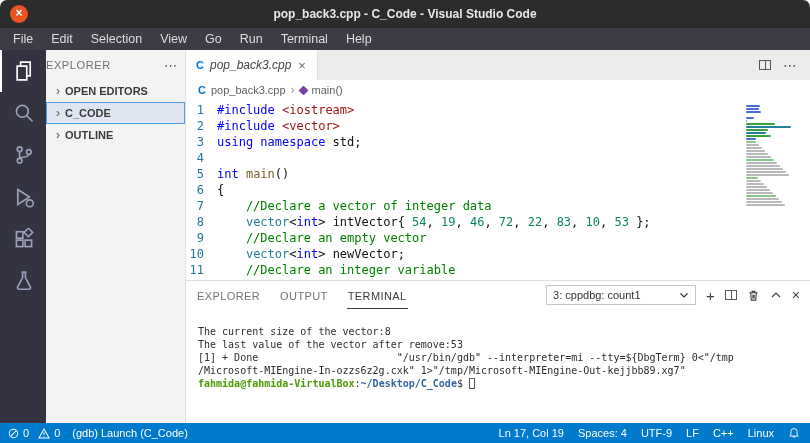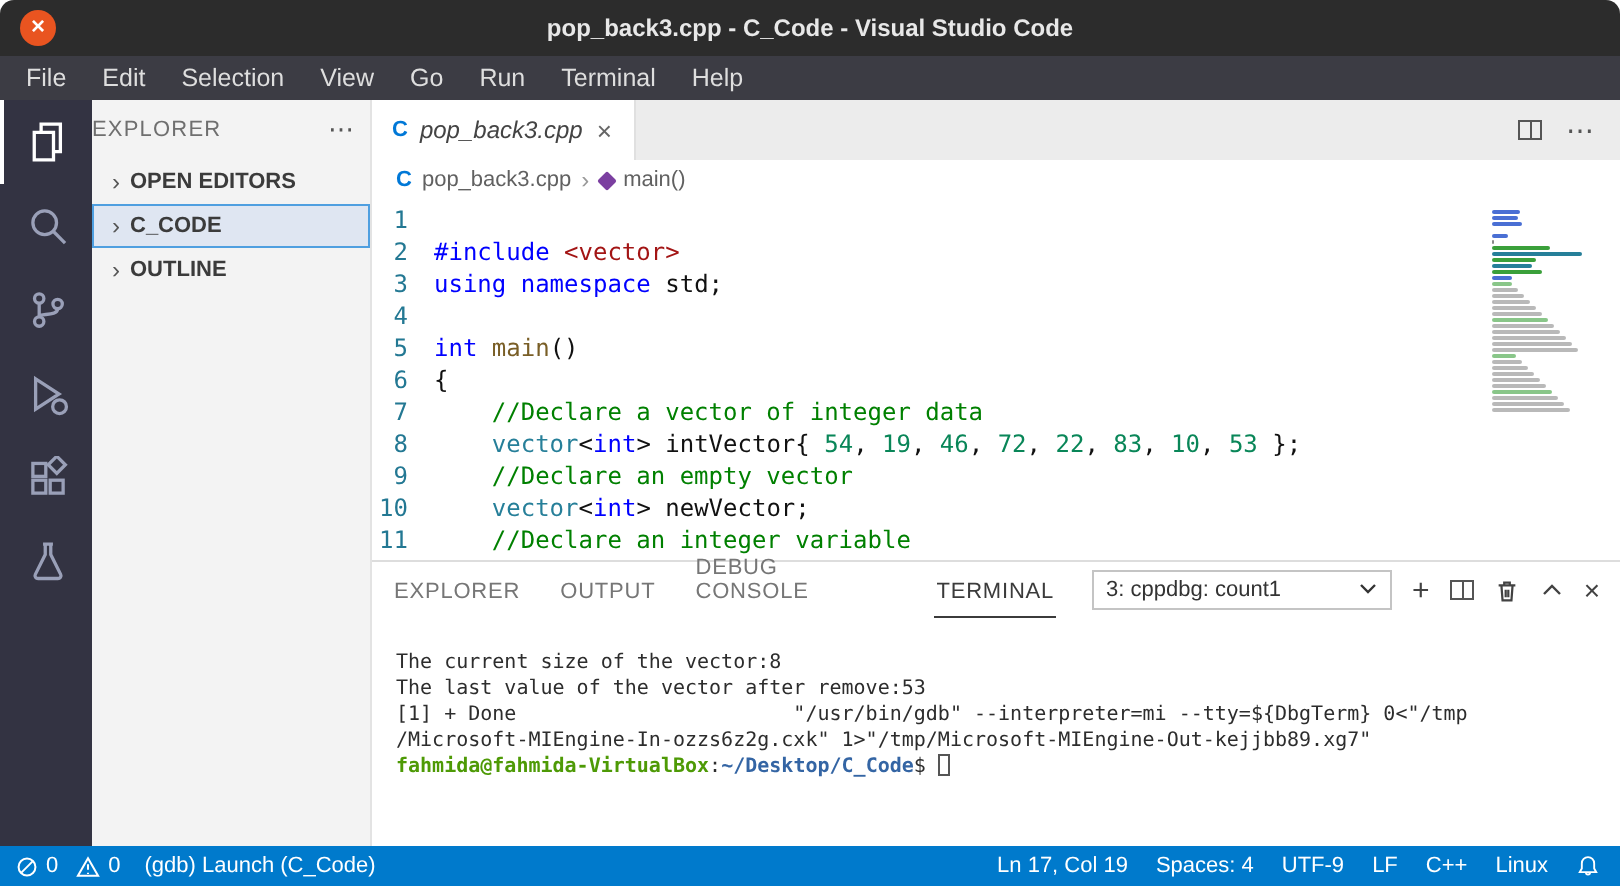--- a/index.html
+++ b/index.html
@@ -196,21 +196,21 @@
       <div class="breadcrumb">
         <span class="cpp-icon"></span>
         <span>pop_back3.cpp</span>
         <span class="bc-sep">›</span>
         <span class="method-icon"></span>
         <span>main()</span>
       </div>
 
       <div class="code">
         <div id="code-lines">
-            <div class="line"><span class="gutter">1</span></div>
+            <div class="line"><span class="gutter">1</span><span><span class="tk-kw">#include </span><span class="tk-inc">&lt;iostream&gt;</span></span></div>
             <div class="line"><span class="gutter">2</span><span><span class="tk-kw">#include </span><span class="tk-inc">&lt;vector&gt;</span></span></div>
             <div class="line"><span class="gutter">3</span><span><span class="tk-kw">using</span><span class="tk-pl"> </span><span class="tk-kw">namespace</span><span class="tk-pl"> std;</span></span></div>
             <div class="line"><span class="gutter">4</span><span></span></div>
             <div class="line"><span class="gutter">5</span><span><span class="tk-kw">int</span><span class="tk-pl"> </span><span class="tk-fn">main</span><span class="tk-pl">()</span></span></div>
             <div class="line"><span class="gutter">6</span><span><span class="tk-pl">{</span></span></div>
             <div class="line"><span class="gutter">7</span><span><span class="tk-com">    //Declare a vector of integer data</span></span></div>
             <div class="line"><span class="gutter">8</span><span><span class="tk-pl">    </span><span class="tk-type">vector</span><span class="tk-pl">&lt;</span><span class="tk-kw">int</span><span class="tk-pl">&gt; intVector{ </span><span class="tk-num">54</span><span class="tk-pl">, </span><span class="tk-num">19</span><span class="tk-pl">, </span><span class="tk-num">46</span><span class="tk-pl">, </span><span class="tk-num">72</span><span class="tk-pl">, </span><span class="tk-num">22</span><span class="tk-pl">, </span><span class="tk-num">83</span><span class="tk-pl">, </span><span class="tk-num">10</span><span class="tk-pl">, </span><span class="tk-num">53</span><span class="tk-pl"> };</span></span></div>
             <div class="line"><span class="gutter">9</span><span><span class="tk-com">    //Declare an empty vector</span></span></div>
             <div class="line"><span class="gutter">10</span><span><span class="tk-pl">    </span><span class="tk-type">vector</span><span class="tk-pl">&lt;</span><span class="tk-kw">int</span><span class="tk-pl">&gt; newVector;</span></span></div>
             <div class="line"><span class="gutter">11</span><span><span class="tk-com">    //Declare an integer variable</span></span></div>
@@ -252,21 +252,20 @@
             <div class="mm-bar" style="width: 36px; background: rgb(138, 138, 138); opacity: 0.6;"></div>
             <div class="mm-bar" style="width: 39px; background: rgb(138, 138, 138); opacity: 0.6;"></div>
           </div>
       </div>
 
       <div class="panel">
         <div class="panel-top">
           <div class="panel-tabs-left" id="panel-tabs">
               <span class="panel-tab">EXPLORER</span>
               <span class="panel-tab">OUTPUT</span>
-              <span class="panel-tab">DEBUG CONSOLE</span>
               <span class="panel-tab active">TERMINAL</span>
             </div>
           <div class="panel-right">
             <div class="terminal-select">
               <span>3: cppdbg: count1</span>
               <span class="chevdn">
                 <svg width="10" height="8" viewBox="0 0 10 8">
                     <path d="M1.5 2.5L5 6l3.5-3.5"></path>
                   </svg>
               </span>

